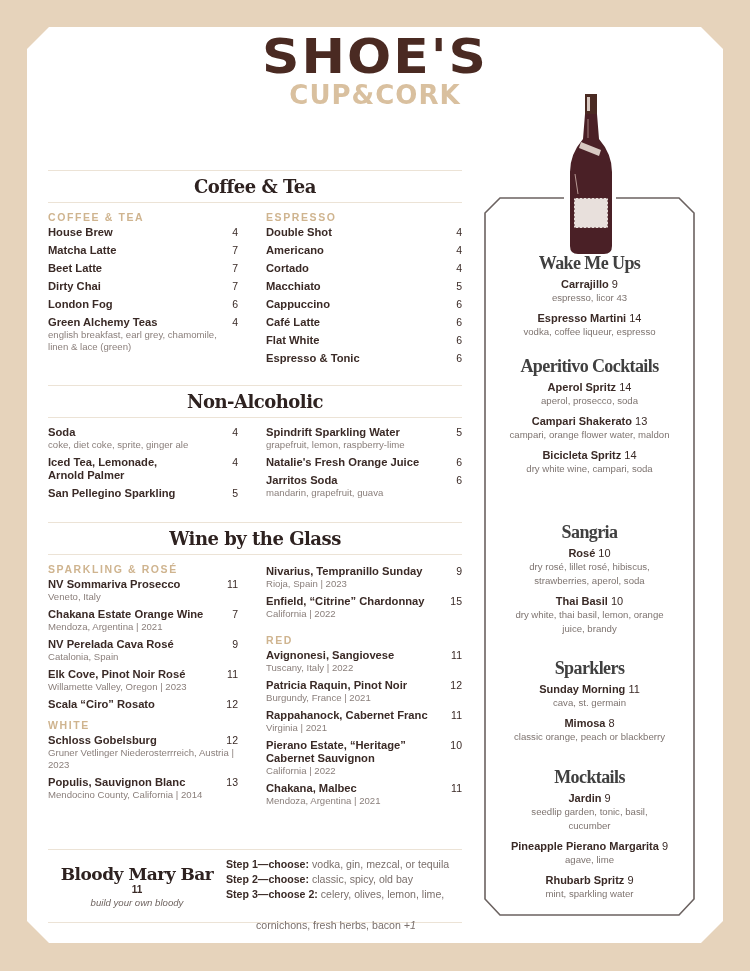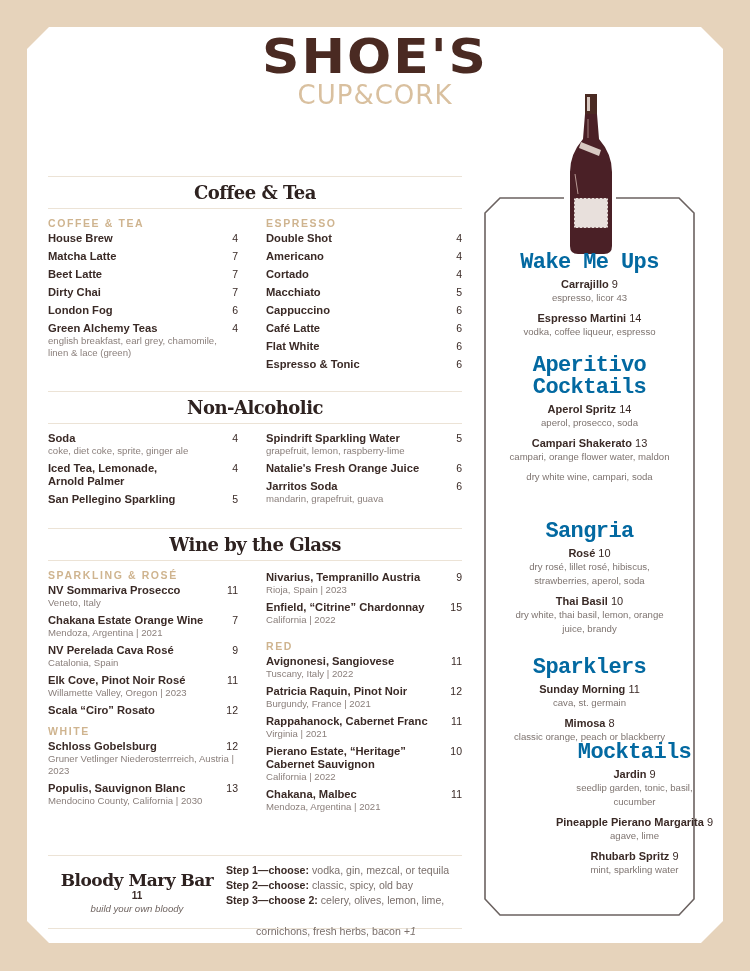--- a/index.html
+++ b/index.html
@@ -15,25 +15,25 @@
     position: absolute; left: 27px; top: 27px; width: 696px; height: 916px;
     background: #ffffff;
     clip-path: polygon(22px 0, calc(100% - 22px) 0, 100% 22px, 100% calc(100% - 22px), calc(100% - 22px) 100%, 22px 100%, 0 calc(100% - 22px), 0 22px);
   }
   .logo { position: absolute; left: 0; top: 30px; width: 750px; text-align: center; }
   .logo .shoes {
     font-family: "DejaVu Sans", sans-serif; font-weight: bold; font-size: 52px; letter-spacing: 2px;
     color: #4a2a22; line-height: 52px; transform: scaleY(0.92);
   }
   .logo .cup {
-    font-family: "DejaVu Sans", sans-serif; font-weight: normal; font-size: 26px; letter-spacing: 1px;
+    font-family: "DejaVu Sans", sans-serif; font-weight: bold; font-size: 26px; letter-spacing: 1px;
     color: #d9c09f; line-height: 30px; margin-top: -2px;
   }
 
-  .left { position: absolute; left: 48px; top: 176px; width: 414px; }
+  .left { position: absolute; left: 48px; top: 170px; width: 414px; }
   .sec-head {
     border-top: 1.5px solid #ece3d6; border-bottom: 1.5px solid #ece3d6;
     text-align: center; font-family: "DejaVu Serif", serif; font-weight: bold;
     font-size: 18px; height: 31px; line-height: 31px; color: #2e2220; letter-spacing: -0.5px;
   }
   .cols { display: flex; justify-content: space-between; }
   .col { width: 190px; }
   .col.l { width: 190px; }
   .col.r { width: 196px; }
   .cat {
@@ -53,21 +53,21 @@
   .bm-steps b { color: #3a2a26; }
   .bm-steps span.t { color: #7a6f6b; }
   .bm-steps .ind { padding-left: 30px; color: #7a6f6b; margin-top: 17px; }
 
   .right-box {
     position: absolute; left: 484px; top: 197px; width: 211px; height: 720px;
   }
   .right-box svg.frame { position: absolute; left: 0; top: 0; }
   .bottle { position: absolute; left: 566px; top: 94px; width: 50px; height: 160px; }
   .rc { position: absolute; left: 484px; width: 211px; text-align: center; }
-  .rc-head { font-family: Liberation Mono, monospace; font-weight: bold; font-size: 22px; color: #0369a1; letter-spacing: -0.6px; line-height: 22px; }
+  .rc-head { font-family: Liberation Serif, serif; font-weight: bold; font-size: 18px; color: #404040; letter-spacing: -0.6px; line-height: 22px; }
   .rc-name { font-size: 11px; font-weight: bold; color: #3a2a26; line-height: 14px; margin-top: 3px; }
   .rc-name .pr { font-weight: normal; }
   .rc-desc { font-size: 9.6px; color: #7e7470; line-height: 14px; margin-bottom: 6px; padding: 0 8px; }
 </style>
 </head>
 <body>
 
 <div class="card"></div>
 
 <div class="logo">
@@ -263,27 +263,27 @@
             <span>Schloss Gobelsburg</span>
             <span class="p">12</span>
           </div>
           <div class="sub">Gruner Vetlinger Niederosterrreich, Austria | 2023</div>
         </div>
       <div class="entry">
           <div class="item">
             <span>Populis, Sauvignon Blanc</span>
             <span class="p">13</span>
           </div>
-          <div class="sub">Mendocino County, California | 2030</div>
+          <div class="sub">Mendocino County, California | 2014</div>
         </div>
     </div>
     <div class="col r" style="padding-top:10px;">
       <div class="entry">
           <div class="item">
-            <span>Nivarius, Tempranillo Austria</span>
+            <span>Nivarius, Tempranillo Sunday</span>
             <span class="p">9</span>
           </div>
           <div class="sub">Rioja, Spain | 2023</div>
         </div>
       <div class="entry">
           <div class="item">
             <span>Enfield, “Citrine” Chardonnay</span>
             <span class="p">15</span>
           </div>
           <div class="sub">California | 2022</div>
@@ -366,40 +366,41 @@
   <div class="rc-name"><span>Espresso Martini</span> <span class="pr">14</span></div>
   <div class="rc-desc">vodka, coffee liqueur, espresso</div>
 </div>
 
 <div class="rc" style="top:355px;">
   <div class="rc-head">Aperitivo Cocktails</div>
   <div class="rc-name"><span>Aperol Spritz</span> <span class="pr">14</span></div>
   <div class="rc-desc">aperol, prosecco, soda</div>
   <div class="rc-name"><span>Campari Shakerato</span> <span class="pr">13</span></div>
   <div class="rc-desc" style="padding:0 18px;">campari, orange flower water, maldon</div>
+  <div class="rc-name"><span>Bicicleta Spritz</span> <span class="pr">14</span></div>
   <div class="rc-desc">dry white wine, campari, soda</div>
 </div>
 
 <div class="rc" style="top:521px;">
   <div class="rc-head">Sangria</div>
   <div class="rc-name"><span>Rosé</span> <span class="pr">10</span></div>
   <div class="rc-desc" style="padding:0 24px;text-align:center;">dry rosé, lillet rosé, hibiscus, strawberries, aperol, soda</div>
   <div class="rc-name"><span>Thai Basil</span> <span class="pr">10</span></div>
   <div class="rc-desc" style="padding:0 30px;">dry white, thai basil, lemon, orange juice, brandy</div>
 </div>
 
 <div class="rc" style="top:657px;">
   <div class="rc-head">Sparklers</div>
   <div class="rc-name"><span>Sunday Morning</span> <span class="pr">11</span></div>
   <div class="rc-desc">cava, st. germain</div>
   <div class="rc-name"><span>Mimosa</span> <span class="pr">8</span></div>
   <div class="rc-desc">classic orange, peach or blackberry</div>
 </div>
 
-<div class="rc" style="top:742px;margin-left:45px;">
+<div class="rc" style="top:766px;">
   <div class="rc-head">Mocktails</div>
   <div class="rc-name"><span>Jardin</span> <span class="pr">9</span></div>
   <div class="rc-desc" style="padding:0 47px;">seedlip garden, tonic, basil, cucumber</div>
   <div class="rc-name"><span>Pineapple Pierano Margarita</span> <span class="pr">9</span></div>
   <div class="rc-desc">agave, lime</div>
   <div class="rc-name"><span>Rhubarb Spritz</span> <span class="pr">9</span></div>
   <div class="rc-desc">mint, sparkling water</div>
 </div>
 
 </body></html>

